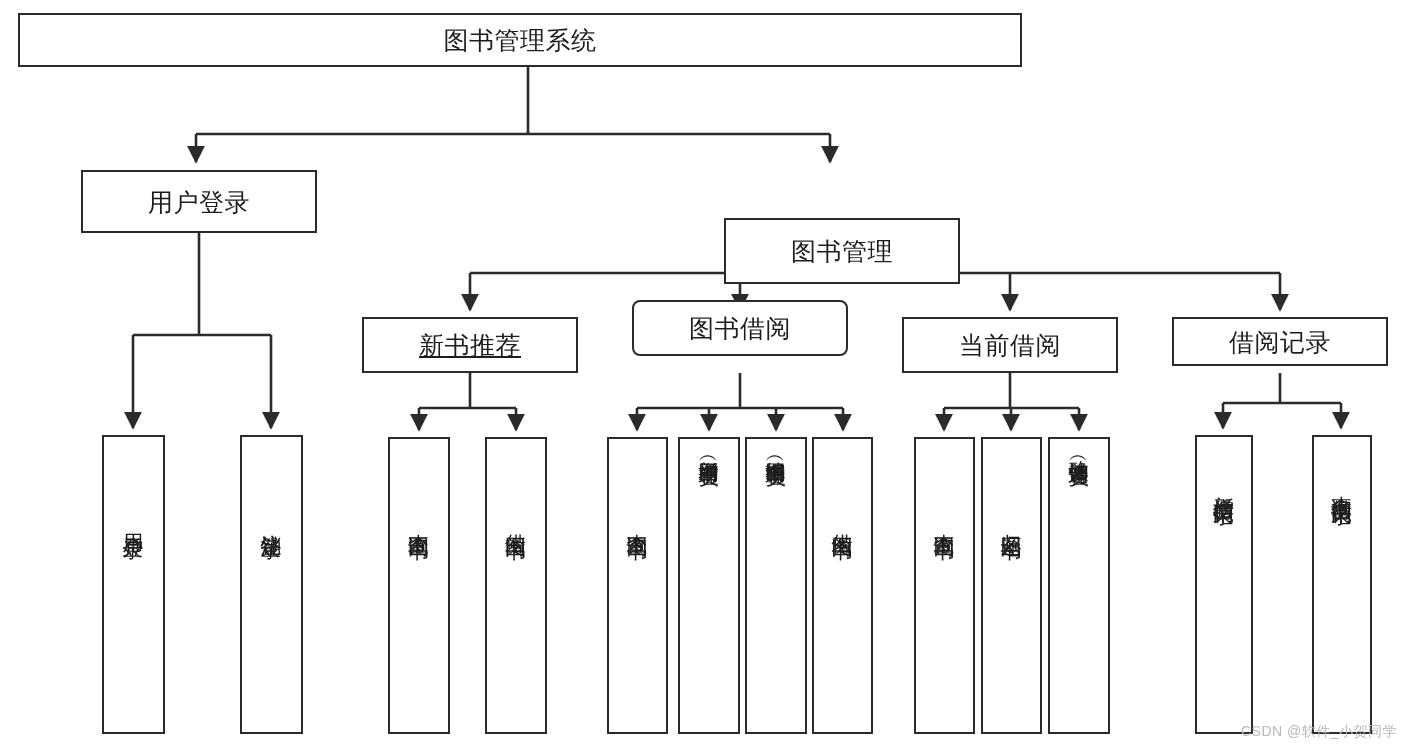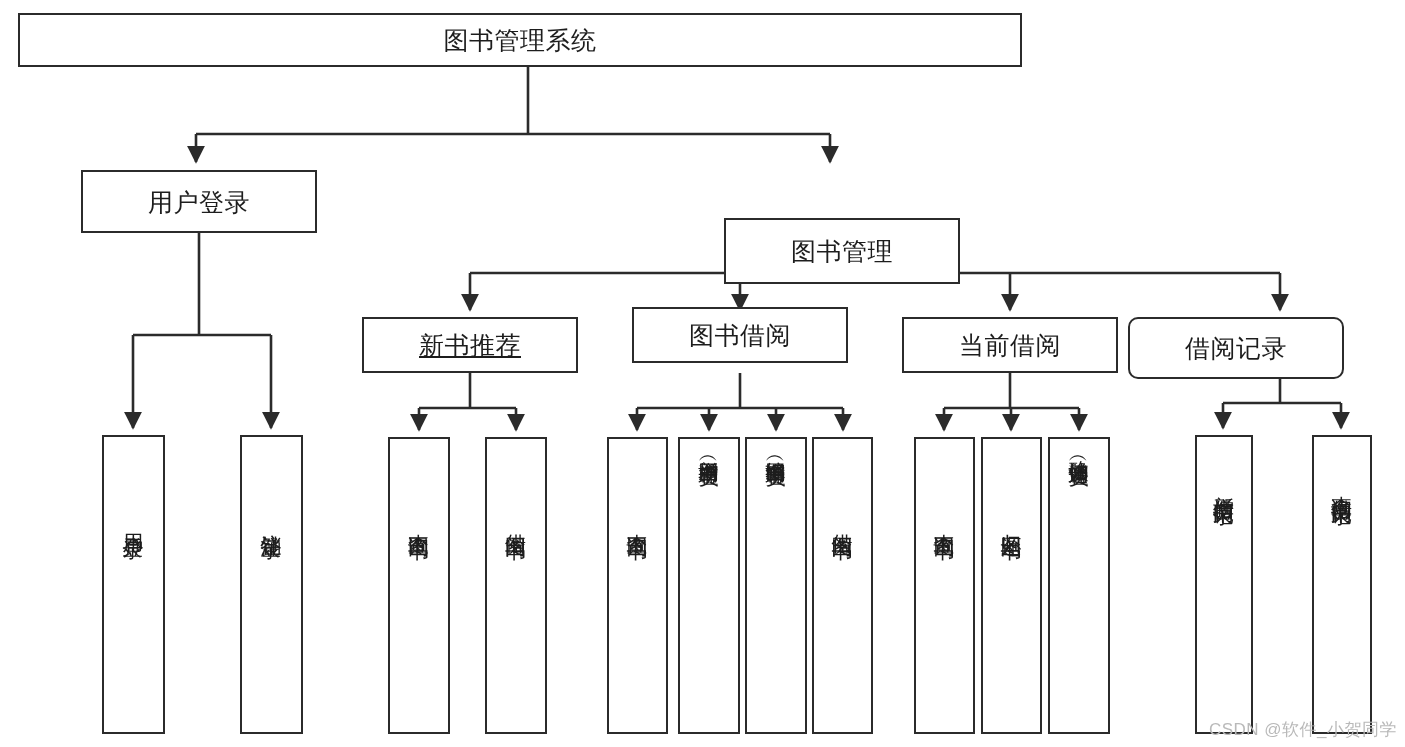--- a/index.html
+++ b/index.html
@@ -54,21 +54,21 @@
     white-space: nowrap;
   }
   .node.vert.tall-text .label {
     font-size: 20px;
     letter-spacing: 1px;
   }
   .watermark {
     position: absolute;
     right: 8px;
     bottom: 6px;
-    font-size: 17px;
+    font-size: 14px;
     color: #b9b9b9;
     letter-spacing: 0.5px;
     white-space: nowrap;
     pointer-events: none;
     margin-top: 36px;
   }
 </style>
 </head>
 <body>
 
@@ -131,27 +131,27 @@
   <div class="node horiz" style="left:81px; top:170px; width:236px; height:63px;">
     <span class="label">用户登录</span>
   </div>
   <div class="node horiz" style="left:724px; top:170px; width:236px; height:66px;margin-top:48px;">
     <span class="label">图书管理</span>
   </div>
 
   <div class="node horiz" style="left:362px; top:317px; width:216px; height:56px;text-decoration:underline;">
     <span class="label">新书推荐</span>
   </div>
-  <div class="node horiz" style="left:632px; top:307px; width:216px; height:56px;">
+  <div class="node horiz" style="left:632px; top:300px; width:216px; height:56px;border-radius:8px;">
     <span class="label">图书借阅</span>
   </div>
   <div class="node horiz" style="left:902px; top:317px; width:216px; height:56px;align-items:center;">
     <span class="label">当前借阅</span>
   </div>
-  <div class="node horiz" style="left:1128px; top:317px; width:216px; height:62px;border-radius:10px;">
+  <div class="node horiz" style="left:1172px; top:317px; width:216px; height:49px;">
     <span class="label">借阅记录</span>
   </div>
 
   <div class="node vert" style="left:102px; top:435px; width:63px; height:299px; padding-top:80px;">
     <span class="label">用户登录</span>
   </div>
   <div class="node vert" style="left:240px; top:435px; width:63px; height:299px; padding-top:80px;">
     <span class="label">注销登录</span>
   </div>
 

